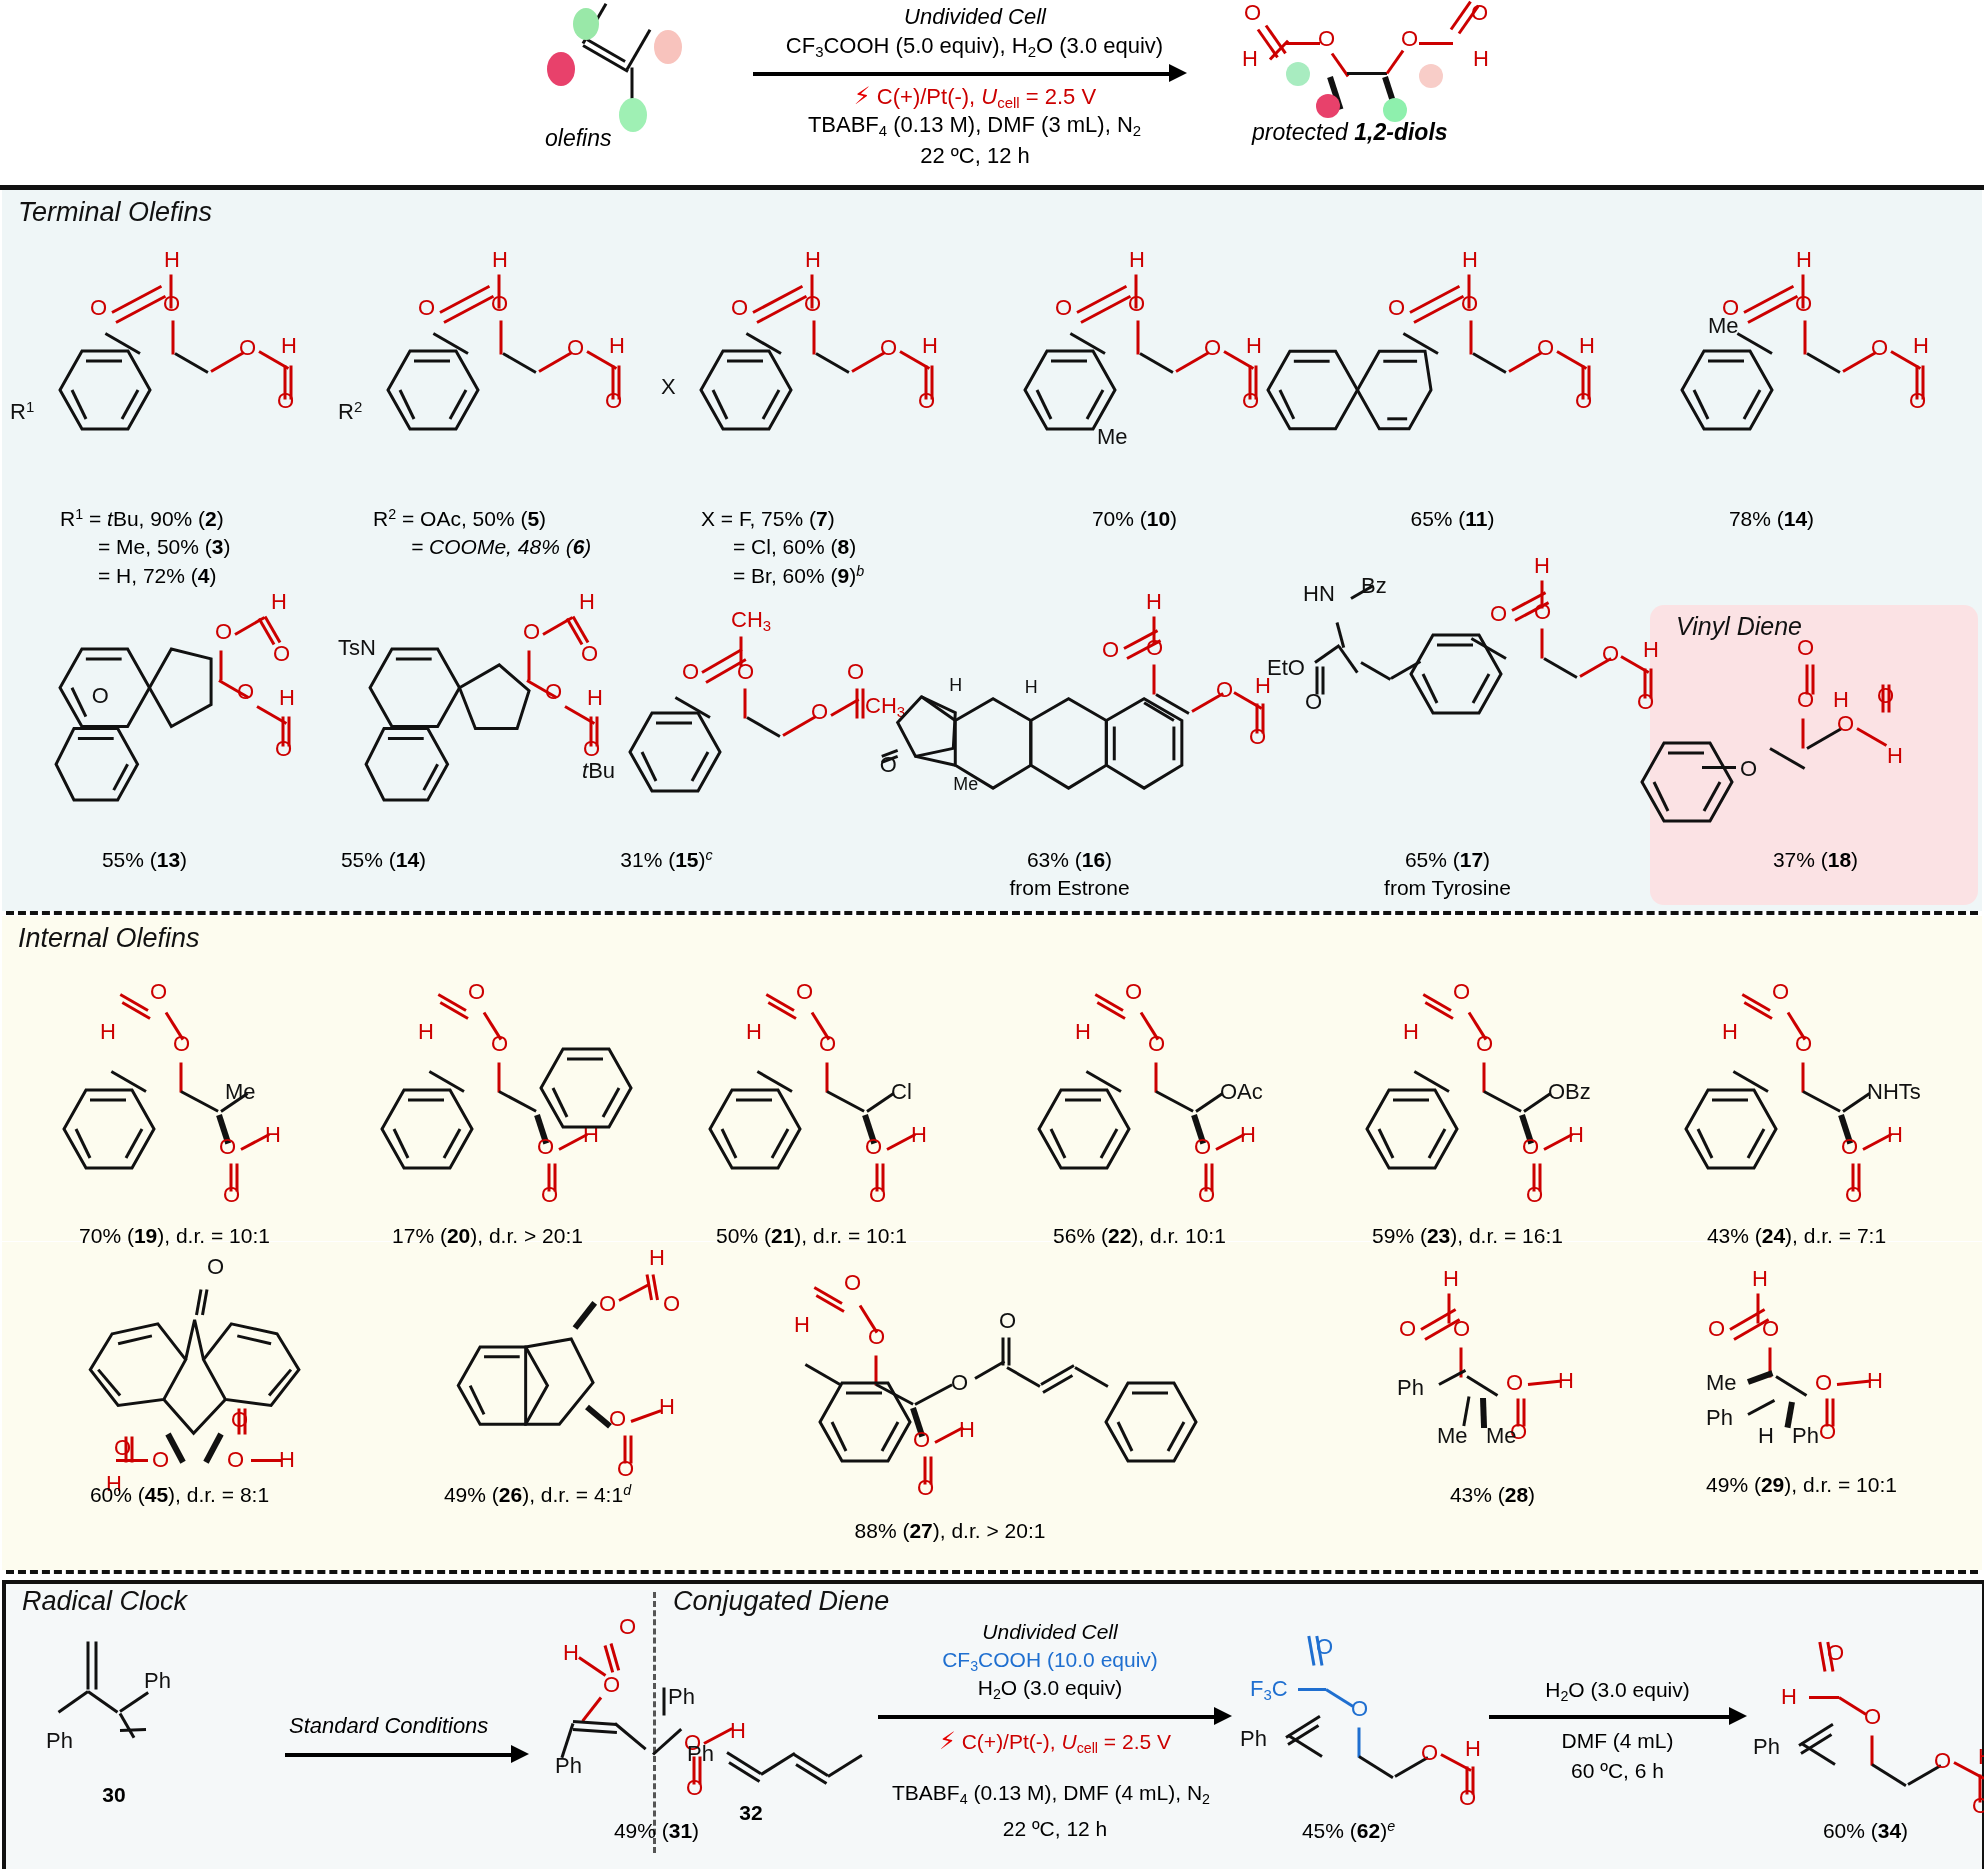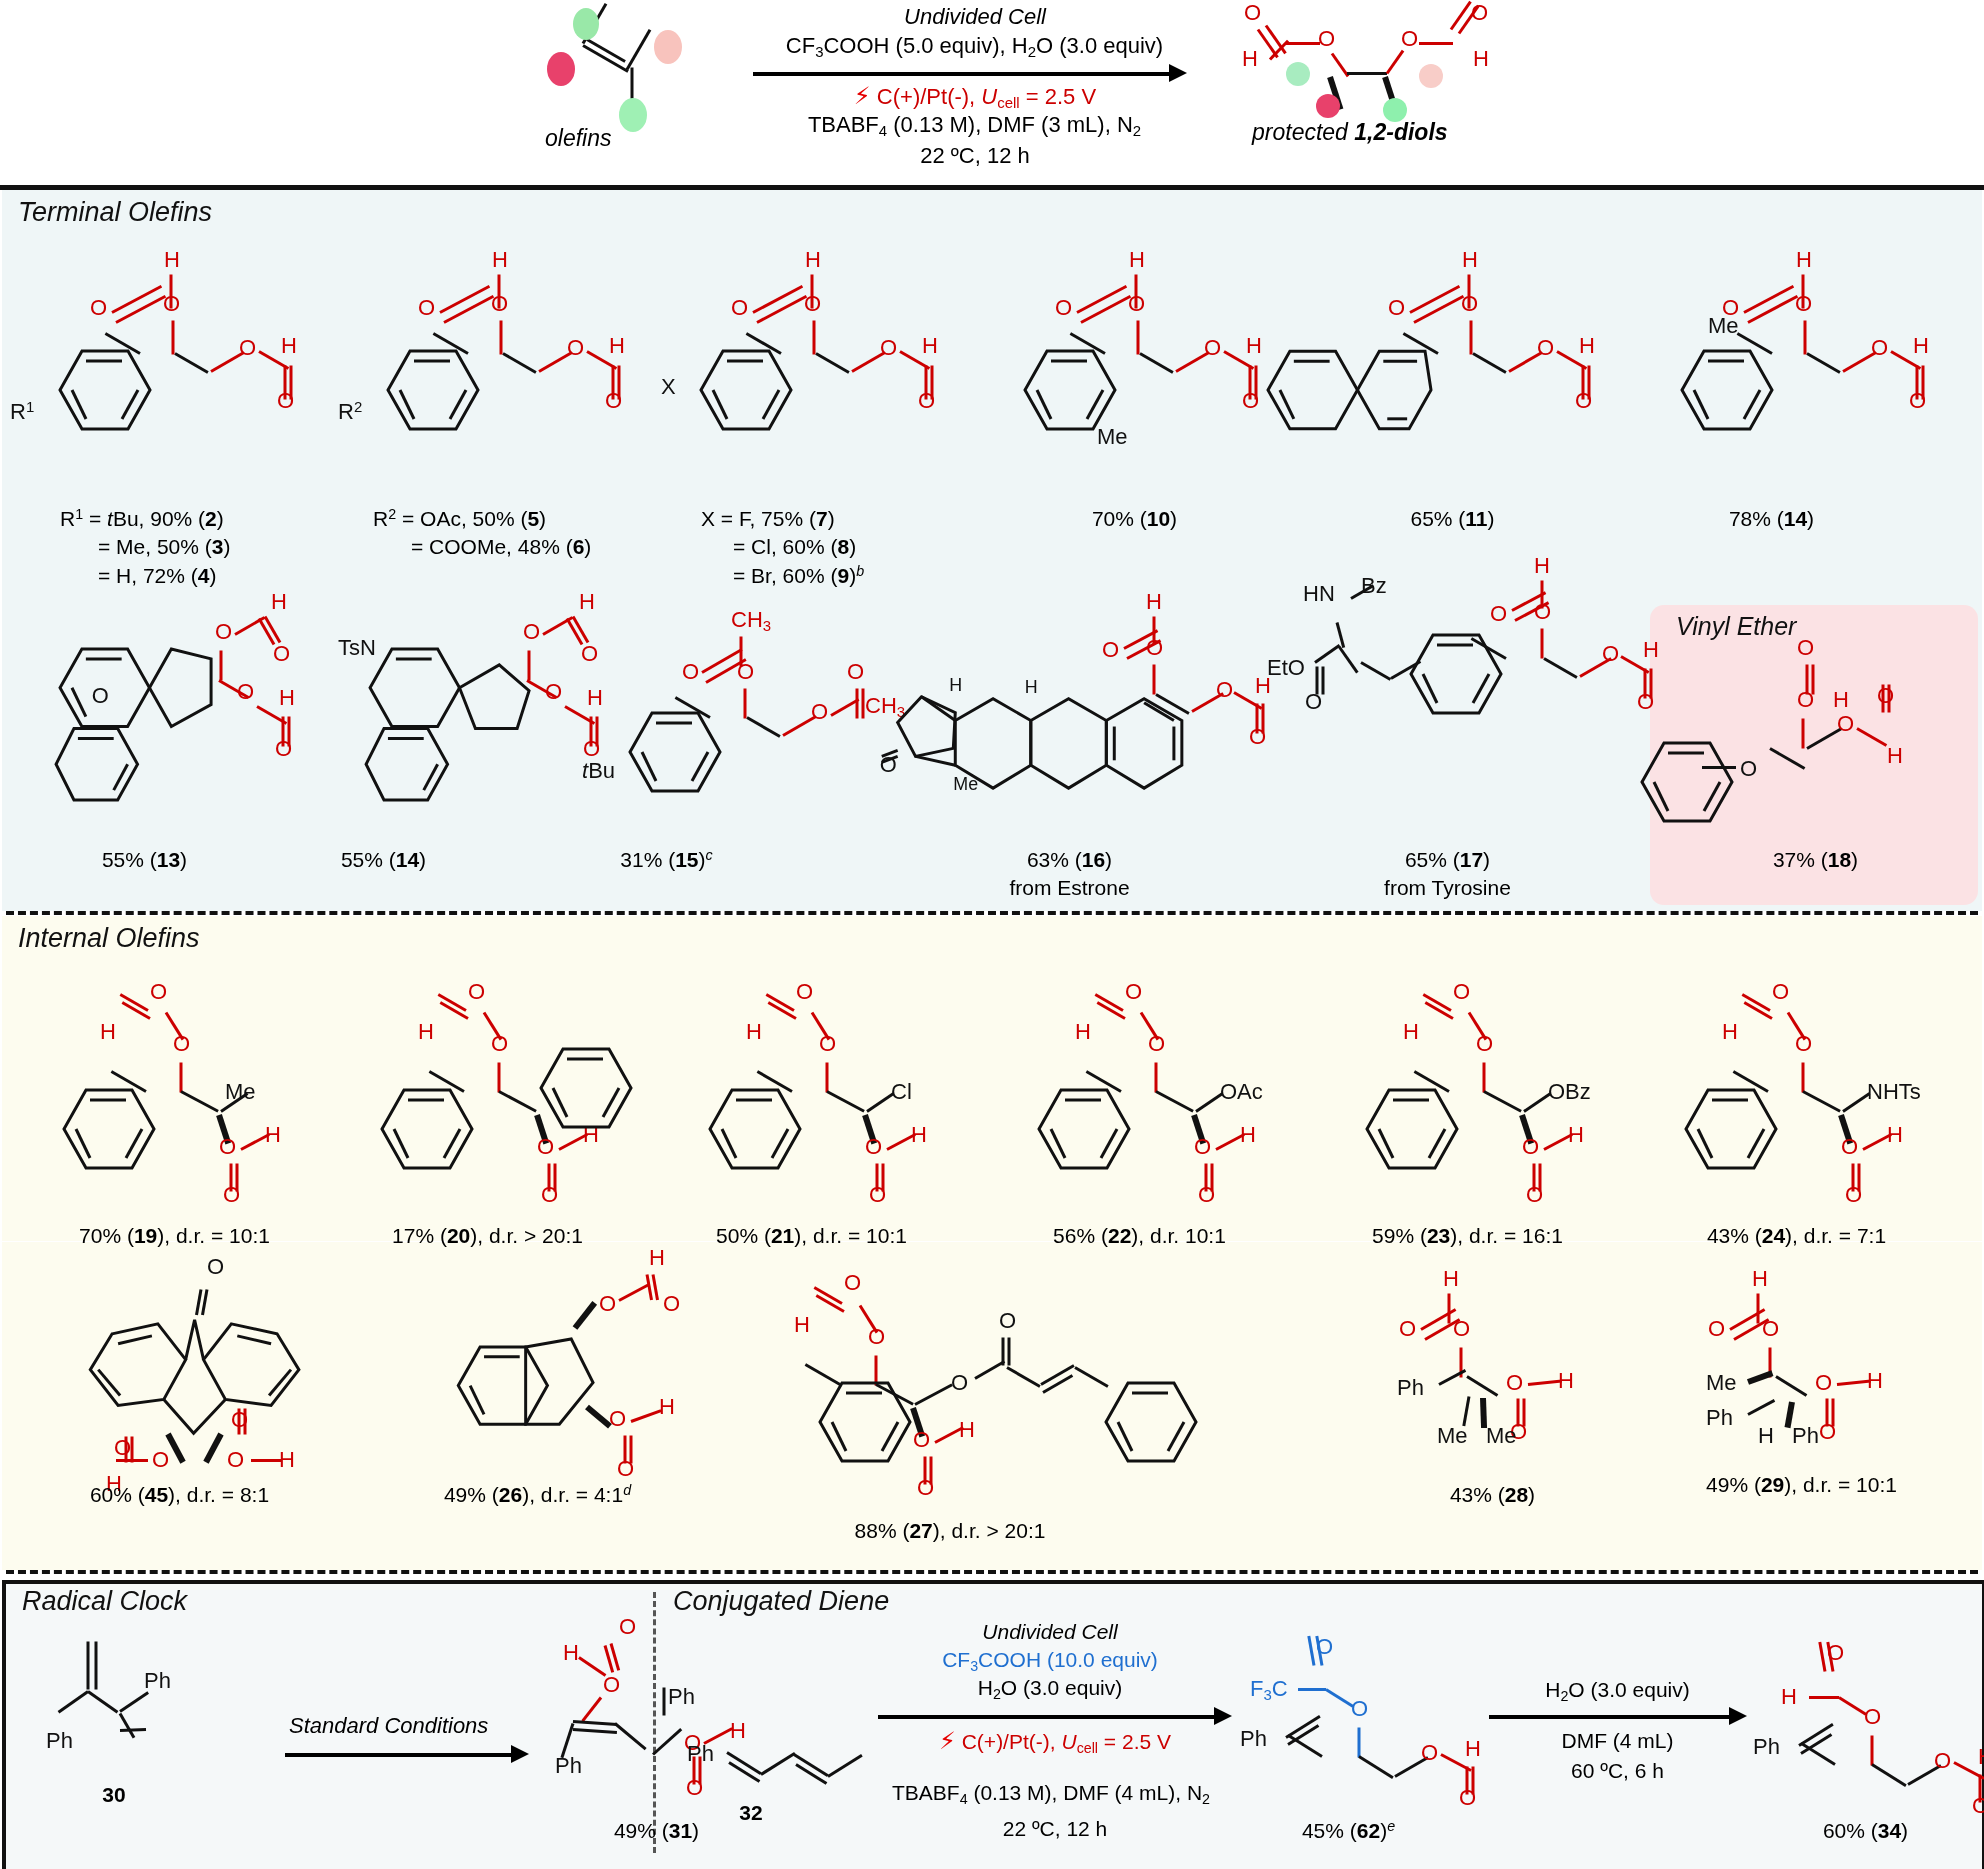--- a/index.html
+++ b/index.html
@@ -280,33 +280,33 @@
   </div>
 </div>
 
 <div class="abs cap" style="left:60px;top:505px;width:249px;text-align:left;">
   <div>R<sup>1</sup> = <i>t</i>Bu, 90% (<b>2</b>)</div>
   <div style="padding-left:38px;">= Me, 50% (<b>3</b>)</div>
   <div style="padding-left:38px;">= H, 72% (<b>4</b>)</div>
 </div>
 <div class="abs cap" style="left:373px;top:505px;width:279px;text-align:left;">
   <div>R<sup>2</sup> = OAc, 50% (<b>5</b>)</div>
-  <div style="padding-left:38px;">= COOMe, 48% (<b>6</b>)</div>
+  <div style="padding-left:38px;font-style:italic;">= COOMe, 48% (<b>6</b>)</div>
 </div>
 <div class="abs cap" style="left:701px;top:505px;width:259px;text-align:left;">
   <div>X = F, 75% (<b>7</b>)</div>
   <div style="padding-left:32px;">= Cl, 60% (<b>8</b>)</div>
   <div style="padding-left:32px;">= Br, 60% (<b>9</b>)<sup><i>b</i></sup></div>
 </div>
 <div class="abs cap" style="left:1025px;top:505px;width:219px;">70% (<b>10</b>)</div>
 <div class="abs cap" style="left:1343px;top:505px;width:219px;">65% (<b>11</b>)</div>
 <div class="abs cap" style="left:1662px;top:505px;width:219px;">78% (<b>14</b>)</div>
 
 <div class="vinyl-box" style="left:1650px;top:605px;width:328px;height:300px;"></div>
-<div class="sect-title" style="left:1676px;top:612px;font-size:25px;">Vinyl Ether</div>
+<div class="sect-title" style="left:1676px;top:612px;font-size:25px;">Vinyl Diene</div>
 
 <div class="mol" style="left:60px;top:615px;width:239px;height:189px;">
   <div class="hex" style="left:0px;top:30px;">
     <svg width="169" height="159" viewBox="0 0 170 160">
       <polygon points="22,4 68,4 90,43 68,82 22,82 0,43" fill="none" stroke="#111" stroke-width="3"></polygon>
       <line x1="26" y1="14" x2="62" y2="14" stroke="#111" stroke-width="3"></line>
       <line x1="12" y1="43" x2="26" y2="72" stroke="#111" stroke-width="3"></line>
       <polygon points="90,43 112,4 152,14 152,60 112,82" fill="none" stroke="#111" stroke-width="3"></polygon>
       <polygon points="14,84 58,84 78,120 58,156 14,156 -4,120" fill="none" stroke="#111" stroke-width="3"></polygon>
       <line x1="18" y1="94" x2="54" y2="94" stroke="#111" stroke-width="3"></line>

